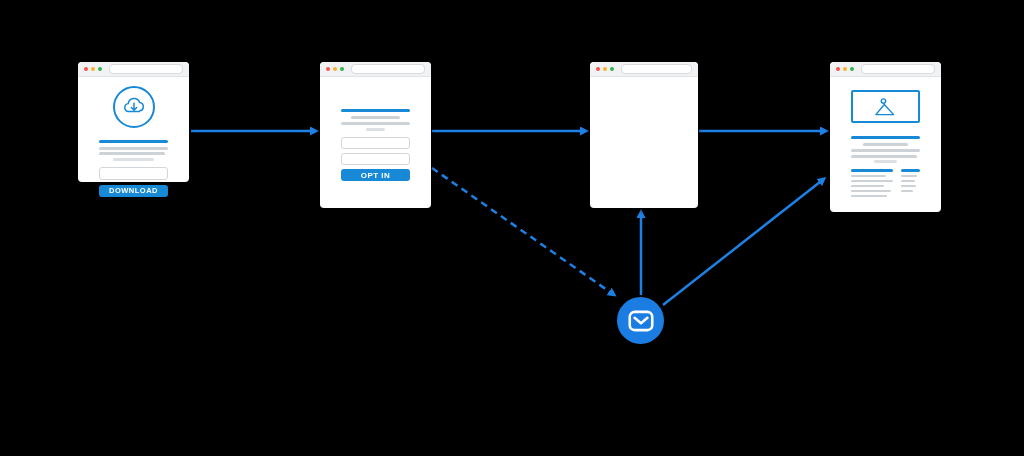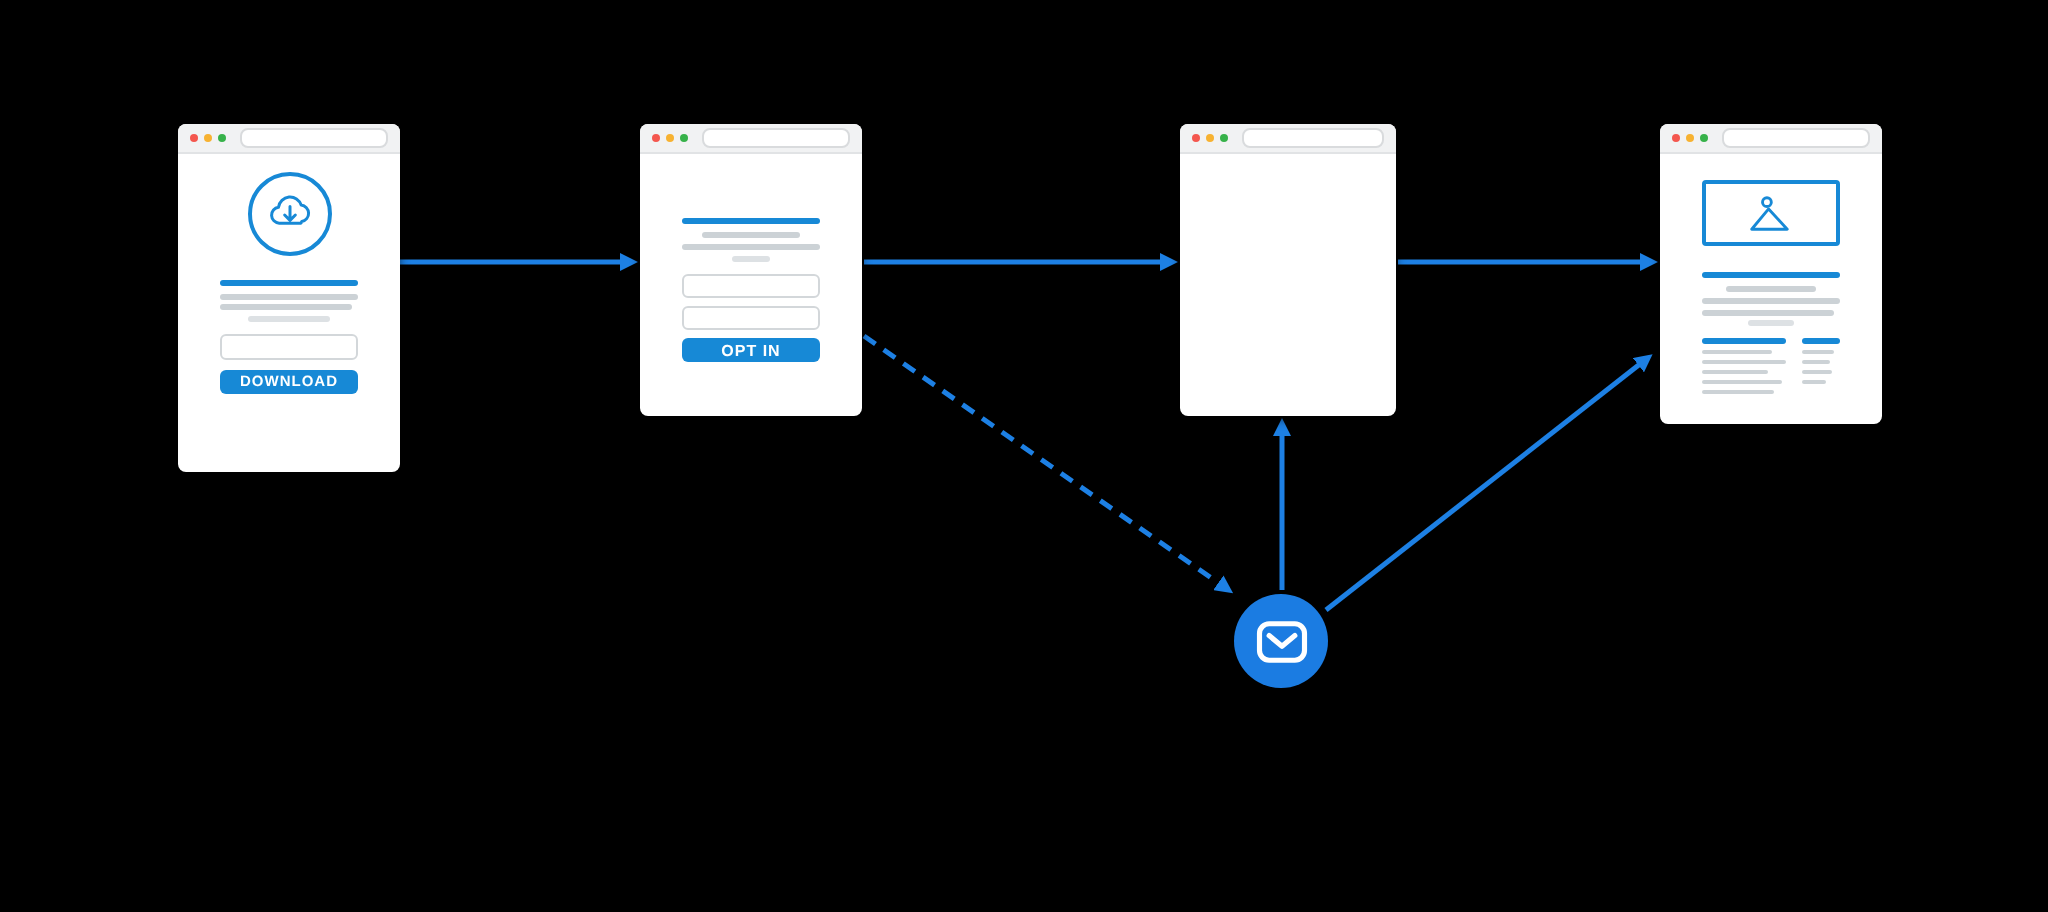--- a/index.html
+++ b/index.html
@@ -56,21 +56,21 @@
       </marker>
     </defs>
     <line x1="191" y1="131" x2="311" y2="131" stroke="#1d80e4" stroke-width="2.5" marker-end="url(#ah)"></line>
     <line x1="432" y1="131" x2="581" y2="131" stroke="#1d80e4" stroke-width="2.5" marker-end="url(#ah)"></line>
     <line x1="699" y1="131" x2="821" y2="131" stroke="#1d80e4" stroke-width="2.5" marker-end="url(#ah)"></line>
     <line x1="432" y1="168" x2="610" y2="292" stroke="#1d80e4" stroke-width="2.5" stroke-dasharray="7 5" marker-end="url(#ah)"></line>
     <line x1="641" y1="295" x2="641" y2="217" stroke="#1d80e4" stroke-width="2.5" marker-end="url(#ah)"></line>
     <line x1="663" y1="305" x2="820" y2="182" stroke="#1d80e4" stroke-width="2.5" marker-end="url(#ah)"></line>
   </svg>
 
-  <div class="browser" style="left:89px;top:62px;width:111px;height:174px;">
+  <div class="browser" style="left:78px;top:62px;width:111px;height:120px;">
     <div class="chrome">
       <span class="dot red"></span>
       <span class="dot yellow"></span>
       <span class="dot green"></span>
       <span class="urlbar"></span>
     </div>
     <div class="content">
       <div class="icon-circle" style="margin-top:9px;">
         <svg width="30" height="30" viewBox="0 0 36 36">
           <path d="M11.5 23.5 a4.8 4.8 0 0 1 -0.4 -9.55 a7 7 0 0 1 13.6 -1.3 a5 5 0 0 1 0.3 9.9

